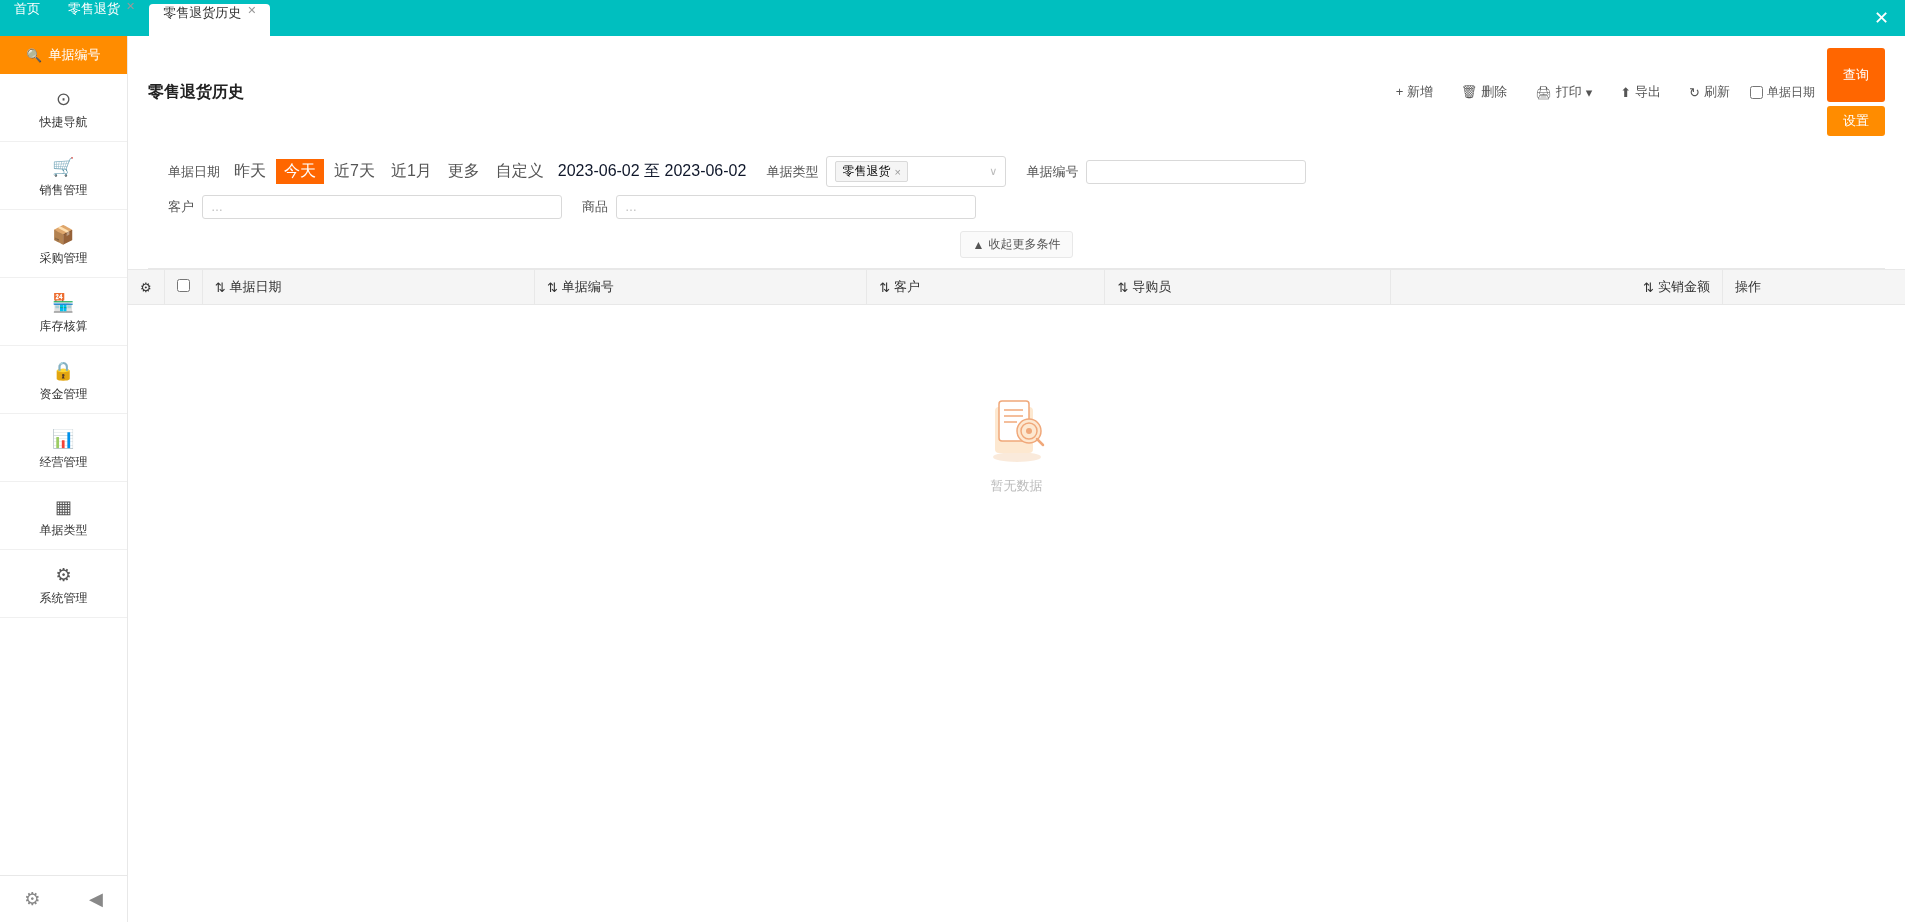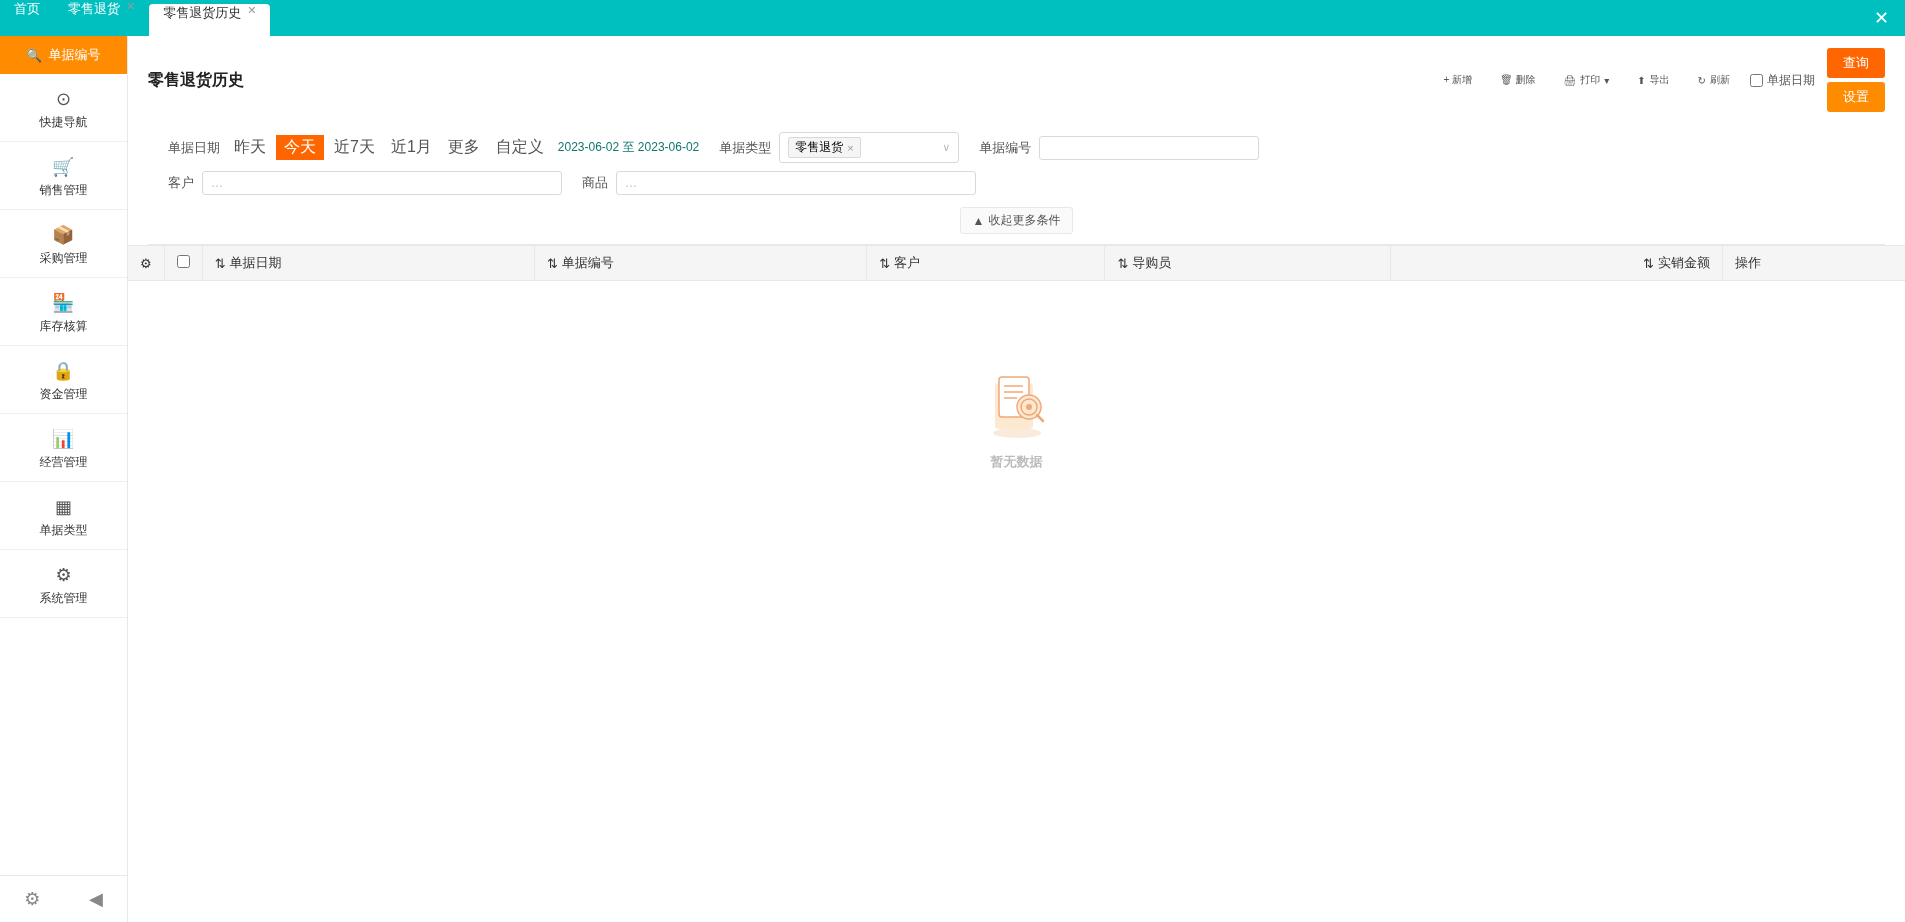--- a/index.html
+++ b/index.html
@@ -120,30 +120,30 @@
       display: flex;
       align-items: center;
       gap: 12px;
     }
     .btn-action {
       display: flex;
       align-items: center;
       gap: 4px;
       color: #555;
       cursor: pointer;
-      font-size: 10px;
+      font-size: 13px;
       padding: 4px 8px;
       border: none;
       background: none;
     }
     .btn-query {
       background: #ff6600;
       color: #fff;
       border: none;
-      padding: 6px 16px;
+      padding: 18px 16px;
       border-radius: 3px;
       cursor: pointer;
       font-size: 13px;
     }
     .btn-settings {
       background: #ff8c00;
       color: #fff;
       border: none;
       padding: 6px 16px;
       border-radius: 3px;
@@ -200,22 +200,22 @@
       font-size: 16px;
       border-radius: 2px;
     }
     .date-btn.active {
       background: #ff6600;
       color: #fff;
       border-radius: 0;
       padding: 2px 8px;
     }
     .date-range {
-      color: #0f766e;
-      font-size: 12px;
+      color: #0f172a;
+      font-size: 16px;
     }
     .filter-input {
       border: 1px solid #d9d9d9;
       border-radius: 3px;
       padding: 4px 8px;
       font-size: 12px;
       width: 200px;
       color: #bbb;
     }
     .tag-input {
@@ -533,21 +533,21 @@
                 <span>实销金额</span>
               </div>
             </th>
             <th>
               <span>操作</span>
             </th>
           </tr>
         </thead>
         <tbody>
           <tr>
-            <td colspan="8" style="border:none; padding:0;font-weight:bold;">
+            <td colspan="8" style="border:none; padding:0;">
               <div class="empty-state">
 
                 <svg class="empty-icon" viewBox="0 0 80 80" xmlns="http://www.w3.org/2000/svg" width="80" height="80">
                   <ellipse cx="40" cy="72" rx="24" ry="5" fill="#f5d5b8" opacity="0.5"></ellipse>
                   <rect x="18" y="22" width="38" height="46" rx="4" fill="#fde8d0"></rect>
                   <rect x="22" y="16" width="30" height="40" rx="3" fill="#fff" stroke="#f0a87a" stroke-width="1.5"></rect>
                   <line x1="27" y1="25" x2="46" y2="25" stroke="#f0a87a" stroke-width="1.5"></line>
                   <line x1="27" y1="31" x2="46" y2="31" stroke="#f0a87a" stroke-width="1.5"></line>
                   <line x1="27" y1="37" x2="40" y2="37" stroke="#f0a87a" stroke-width="1.5"></line>
                   <circle cx="52" cy="46" r="12" fill="#fde8d0" stroke="#f0a87a" stroke-width="1.5"></circle>

